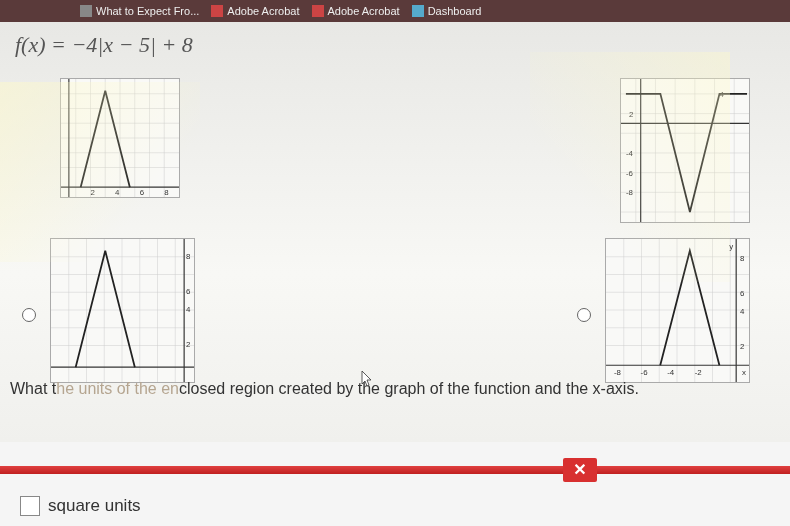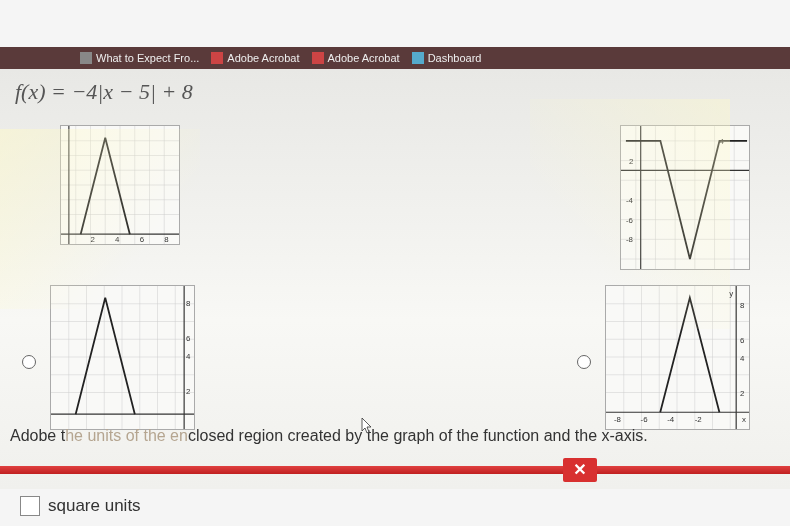--- a/index.html
+++ b/index.html
@@ -13,21 +13,20 @@
     }
     .browser-bar {
       background: #5a3a3a;
       height: 22px;
       display: flex;
       align-items: center;
       gap: 12px;
       padding-left: 80px;
       color: #eee;
       font-size: 11px;
-      margin-top: 47px;
     }
     .browser-bar .tab {
       display: flex;
       align-items: center;
       gap: 4px;
     }
     .tab-icon {
       width: 12px;
       height: 12px;
       background: #c44;
@@ -281,21 +280,21 @@
         <text x="138" y="138" font-size="8" fill="#333">x</text>
         <text x="125" y="10" font-size="8" fill="#333">y</text>
       </svg>
     </div>
   </div>
 
   <div class="glare1"></div>
   <div class="glare2"></div>
 
   <div class="prompt">
-    <span>Adobe t</span><span class="faded">he units of the en</span><span>closed region created by the graph of the function and the x-axis.</span>
+    <span>What t</span><span class="faded">he units of the en</span><span>closed region created by the graph of the function and the x-axis.</span>
     <svg class="cursor-svg" viewBox="0 0 12 18">
       <path d="M1 1 L1 14 L4 11 L6 16 L8 15 L6 10 L10 10 Z" fill="#fff" stroke="#333" stroke-width="0.8"></path>
     </svg>
   </div>
 </div>
 
 <div class="error-bar"></div>
 <div class="x-badge">✕</div>
 
 <div class="answer-row">

